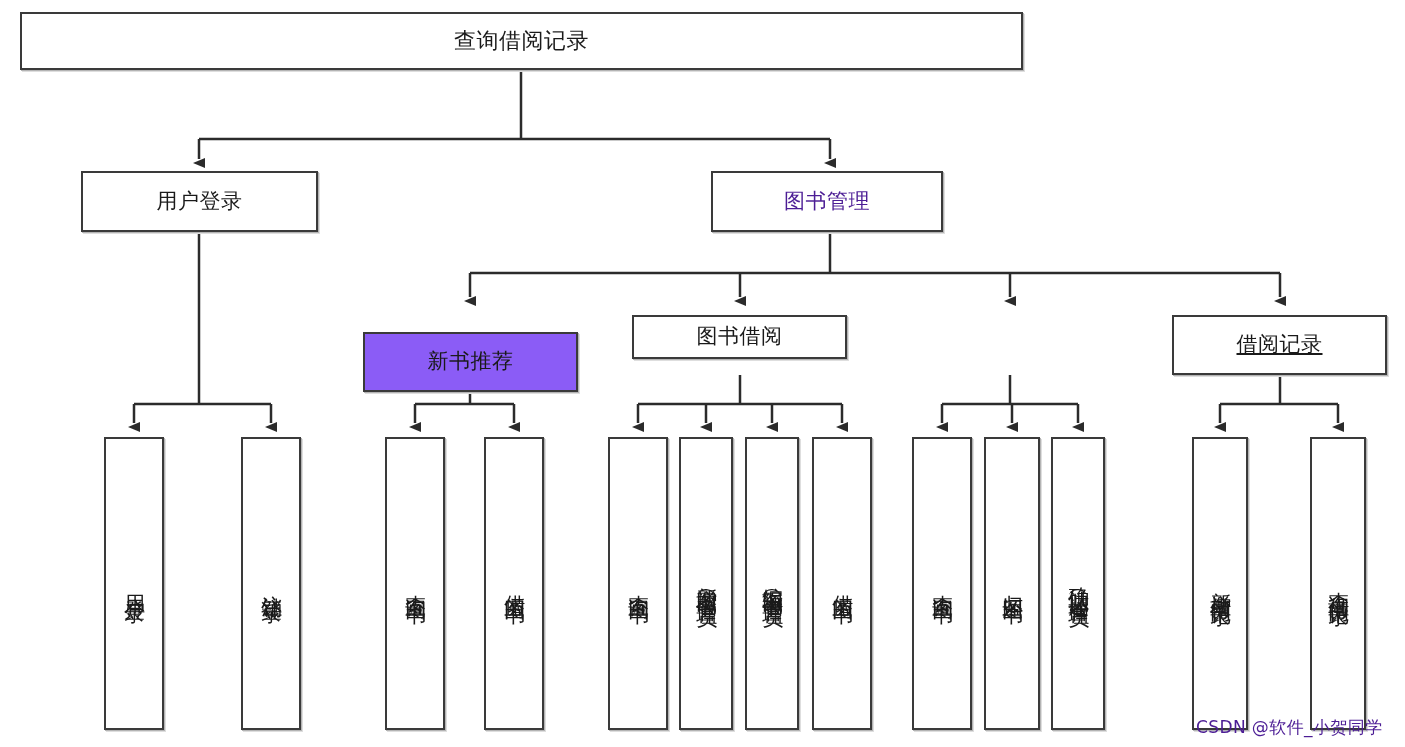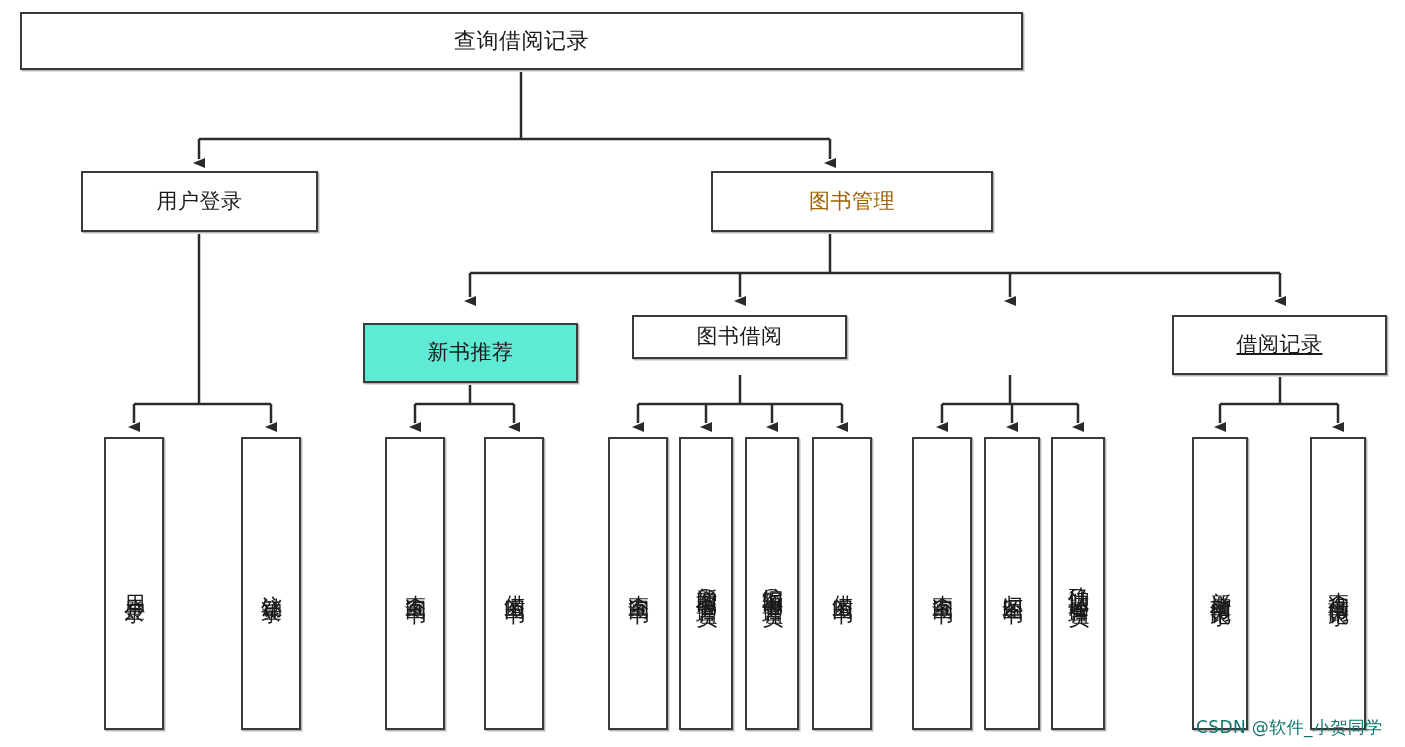--- a/index.html
+++ b/index.html
@@ -135,25 +135,25 @@
     </g>
   </svg>
 
   <div class="node root horiz" id="n-root" style="left: 20px; top: 12px; width: 1003px; height: 58px; border-color: rgb(58, 58, 58); background: rgb(255, 255, 255); color: rgb(26, 26, 26);">
     <span class="lbl">查询借阅记录</span>
   </div>
 
   <div class="node horiz" id="n-l2-0" style="left: 81px; top: 171px; width: 237px; height: 61px; border-color: rgb(58, 58, 58); background: rgb(255, 255, 255); color: rgb(26, 26, 26);">
     <span class="lbl">用户登录</span>
   </div>
-  <div class="node horiz" id="n-l2-1" style="left: 711px; top: 171px; width: 282px; height: 61px; border-color: rgb(58, 58, 58); background: rgb(255, 255, 255); color: #a16207;">
+  <div class="node horiz" id="n-l2-1" style="left: 711px; top: 171px; width: 232px; height: 61px; border-color: rgb(58, 58, 58); background: rgb(255, 255, 255); color: #4c1d95;">
     <span class="lbl">图书管理</span>
   </div>
 
-  <div class="node horiz" id="n-l3-0" style="left: 363px; top: 323px; width: 215px; height: 60px; border-color: rgb(58, 58, 58); background: #5eead4; color: rgb(26, 26, 26);">
+  <div class="node horiz" id="n-l3-0" style="left: 363px; top: 332px; width: 215px; height: 60px; border-color: rgb(58, 58, 58); background: #8b5cf6; color: rgb(26, 26, 26);">
     <span class="lbl">新书推荐</span>
   </div>
   <div class="node horiz" id="n-l3-1" style="left: 632px; top: 315px; width: 215px; height: 44px; border-color: rgb(58, 58, 58); background: rgb(255, 255, 255); color: rgb(26, 26, 26);">
     <span class="lbl">图书借阅</span>
   </div>
   <div class="node horiz" id="n-l3-3" style="left: 1172px; top: 315px; width: 215px; height: 60px; border-color: rgb(58, 58, 58); background: rgb(255, 255, 255); color: rgb(26, 26, 26); text-decoration: underline;">
     <span class="lbl">借阅记录</span>
   </div>
 
   <div class="node vert" id="n-lf-0" style="left: 104px; top: 437px; width: 60px; height: 293px; border-color: rgb(58, 58, 58); background: rgb(255, 255, 255); color: rgb(26, 26, 26);">
@@ -189,14 +189,14 @@
   <div class="node vert" id="n-lf-10" style="left: 1051px; top: 437px; width: 54px; height: 293px; border-color: rgb(58, 58, 58); background: rgb(255, 255, 255); color: rgb(26, 26, 26);">
     <span class="lbl">确认归还（管理员）</span>
   </div>
   <div class="node vert" id="n-lf-11" style="left: 1192px; top: 437px; width: 56px; height: 293px; border-color: rgb(58, 58, 58); background: rgb(255, 255, 255); color: rgb(26, 26, 26);">
     <span class="lbl">新增借阅记录</span>
   </div>
   <div class="node vert" id="n-lf-12" style="left: 1310px; top: 437px; width: 56px; height: 293px; border-color: rgb(58, 58, 58); background: rgb(255, 255, 255); color: rgb(26, 26, 26);">
     <span class="lbl">查询借阅记录</span>
   </div>
 
-  <div class="watermark" style="left: 1196px; top: 716px; color: #0f766e;">CSDN @软件_小贺同学</div>
+  <div class="watermark" style="left: 1196px; top: 716px; color: #4c1d95;">CSDN @软件_小贺同学</div>
 </div>
 
 </body></html>

